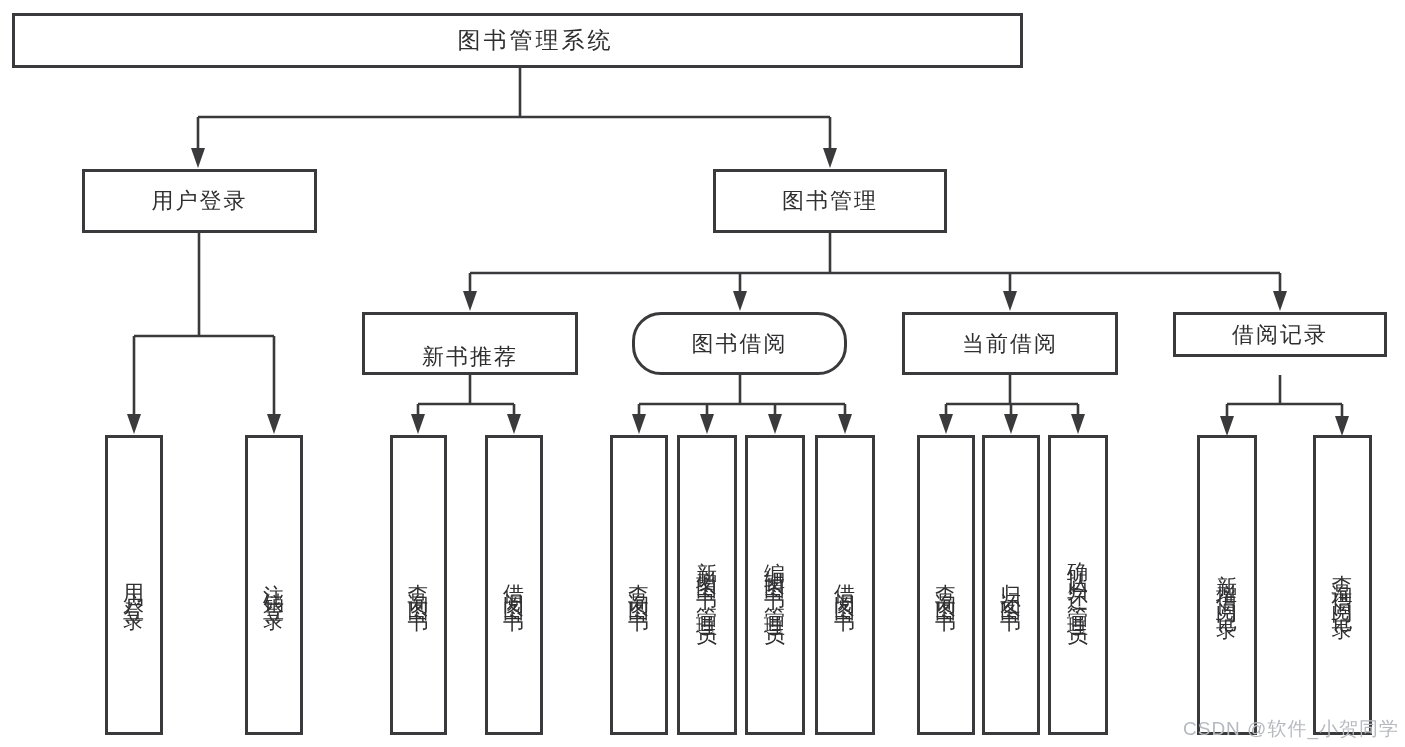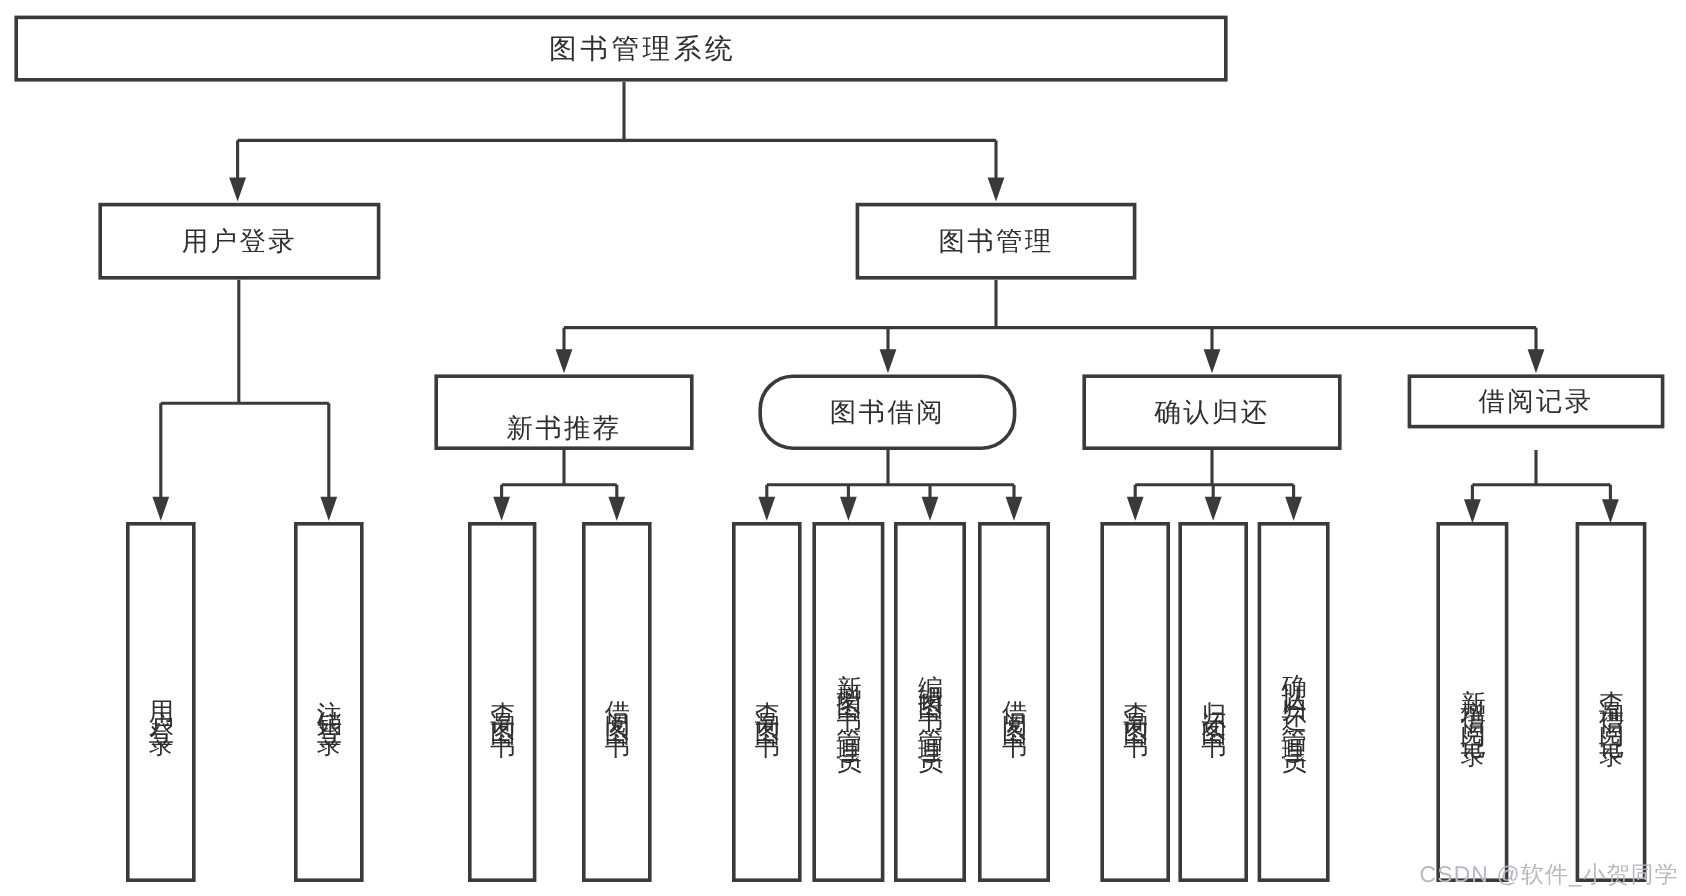--- a/index.html
+++ b/index.html
@@ -111,21 +111,21 @@
     <span class="h-label">图书管理</span>
   </div>
 
   <div class="box" style="left:362px;top:312px;width:216px;height:63px;align-items:flex-end;">
     <span class="h-label">新书推荐</span>
   </div>
   <div class="box" style="left:632px;top:312px;width:215px;height:63px;border-radius:29px;">
     <span class="h-label">图书借阅</span>
   </div>
   <div class="box" style="left:902px;top:312px;width:216px;height:63px;">
-    <span class="h-label">确认归还</span>
+    <span class="h-label">当前借阅</span>
   </div>
   <div class="box" style="left:1173px;top:312px;width:214px;height:45px;">
     <span class="h-label">借阅记录</span>
   </div>
 
   <div class="box leaf" style="left:105px;top:435px;width:58px;height:300px;">
     <span class="vtext">用户登录</span>
   </div>
   <div class="box leaf" style="left:245px;top:435px;width:58px;height:300px;">
     <span class="vtext">注销登录</span>

